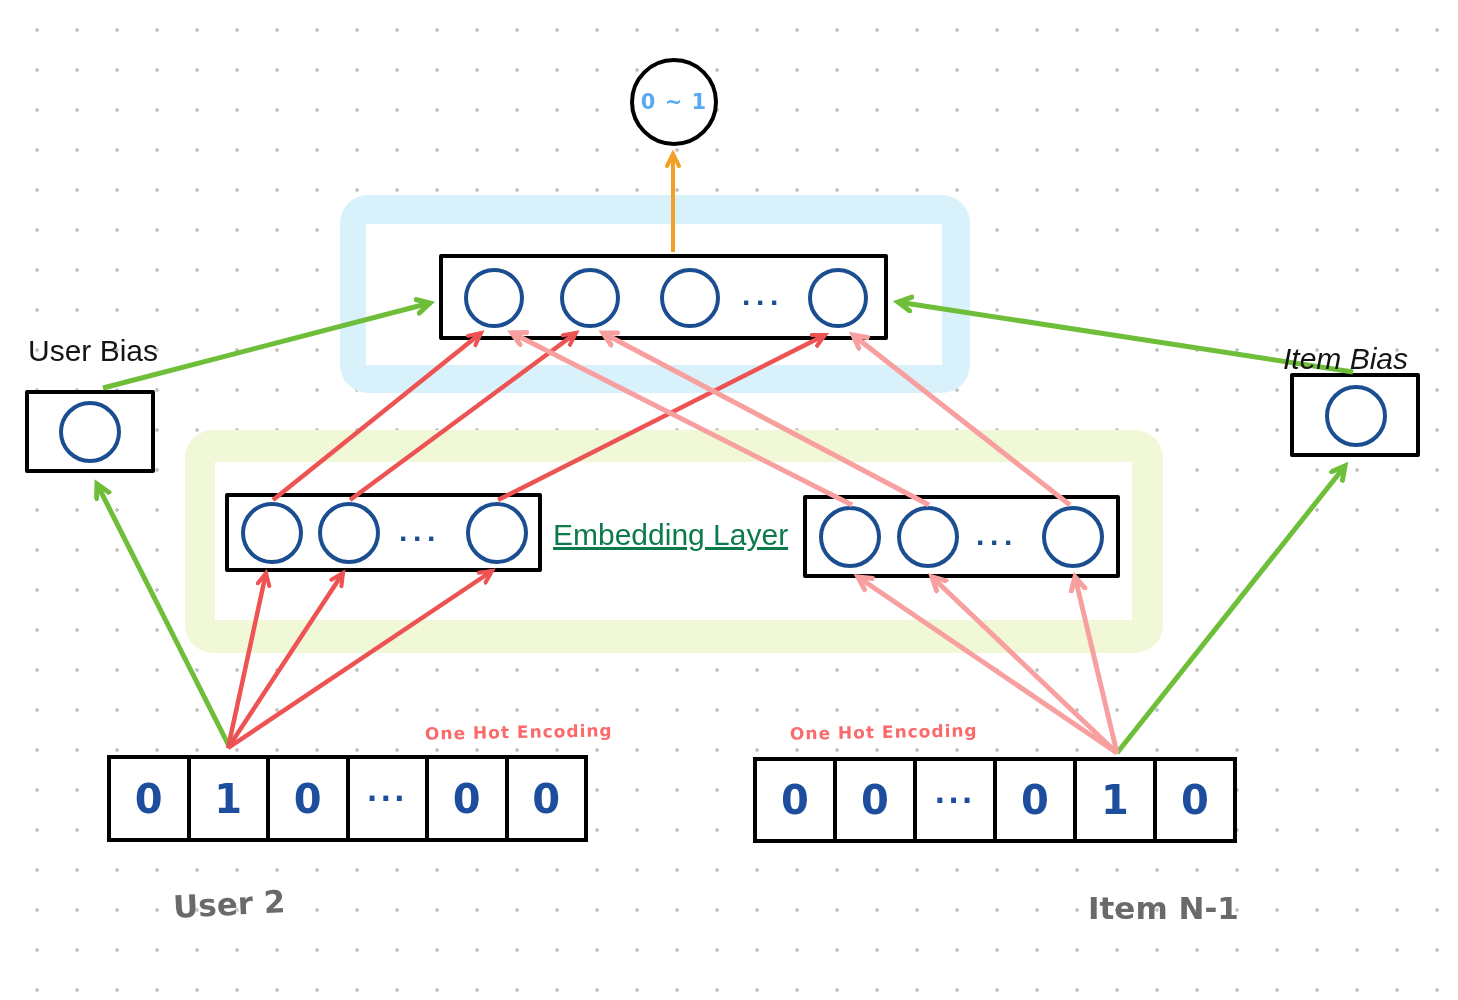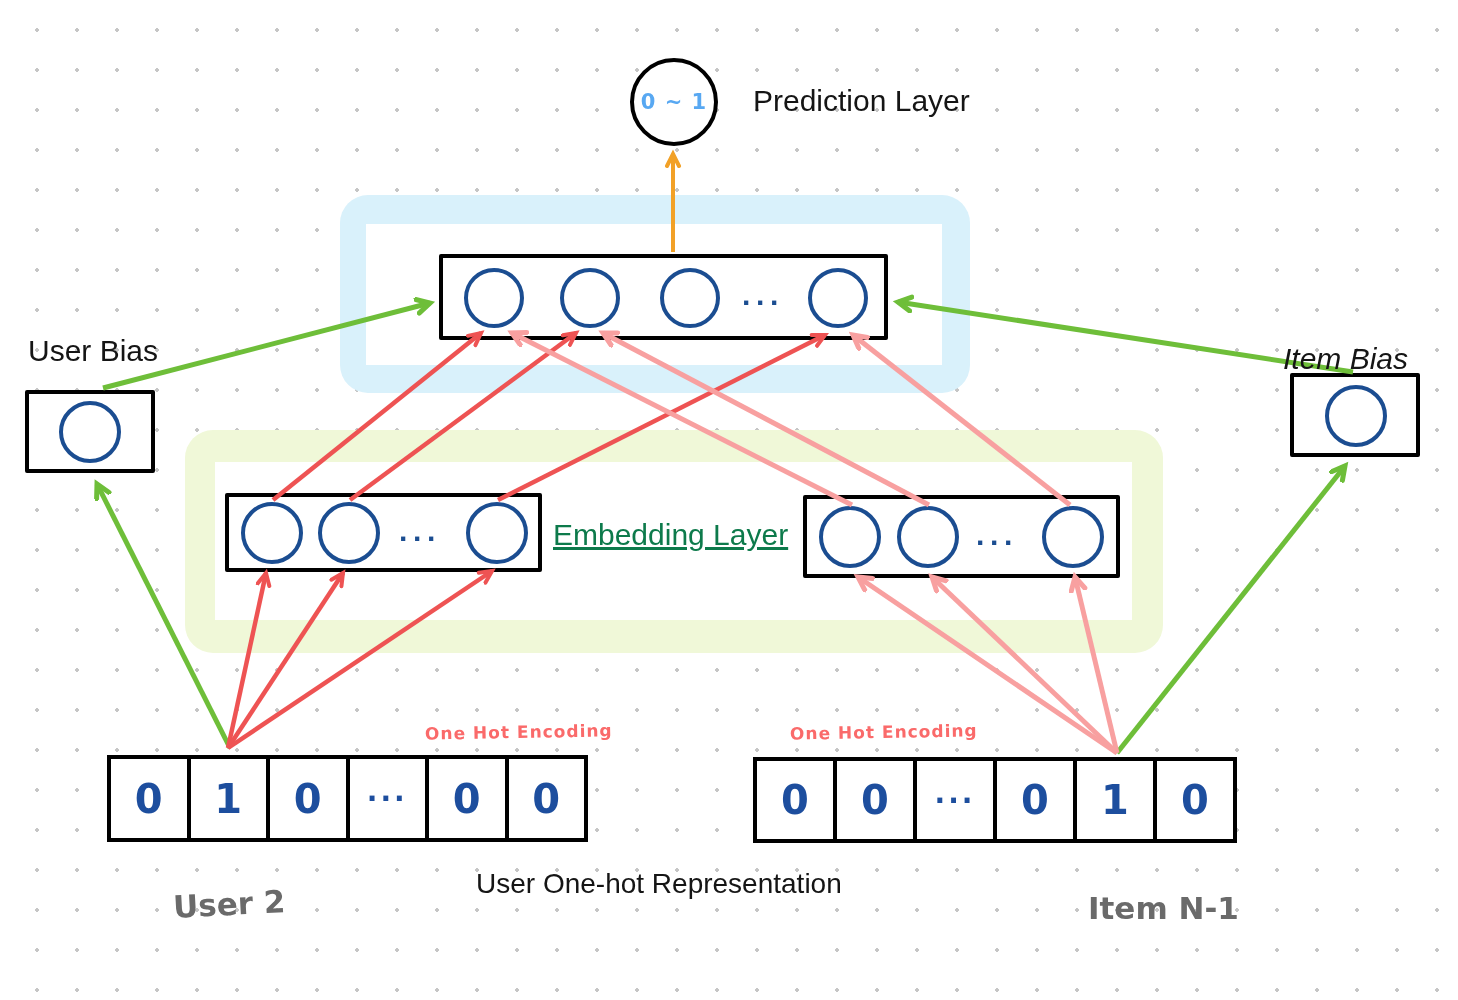--- a/index.html
+++ b/index.html
@@ -43,21 +43,20 @@
 <div id="stage">
   <div id="grid"></div>
 
   <div class="bgblock" style="left:340px;top:195px;width:630px;height:198px;background:#d9f1fb;"></div>
   <div class="whiteinner" style="left:366px;top:224px;width:576px;height:141px;"></div>
   <div class="bgblock" style="left:185px;top:430px;width:978px;height:223px;background:#f0f8d8;"></div>
   <div class="whiteinner" style="left:215px;top:462px;width:917px;height:158px;"></div>
 
   <div class="abs" style="left:630px;top:58px;width:88px;height:88px;border:4px solid #000;border-radius:50%;background:#fff;z-index:2;"></div>
   <div class="abs outrange hand" style="left:630px;top:58px;width:88px;height:88px;">0 ~ 1</div>
-  <div class="lbl lbl-black" style="left:753px;top:84px;">Prediction Layer</div>
 
   <div class="blackbox" style="left:439px;top:254px;width:449px;height:86px;"></div>
   <div class="node" style="left:464px;top:268px;width:60px;height:60px;"></div>
   <div class="node" style="left:560px;top:268px;width:60px;height:60px;"></div>
   <div class="node" style="left:660px;top:268px;width:60px;height:60px;"></div>
   <div class="nodedots" style="left:742px;top:288px;">···</div>
   <div class="node" style="left:808px;top:268px;width:60px;height:60px;"></div>
 
   <div class="lbl lbl-black" style="left:28px;top:334px;">User Bias</div>
   <div class="blackbox" style="left:25px;top:390px;width:130px;height:83px;"></div>
@@ -95,21 +94,20 @@
 
   <div class="vector hand" style="left:753px;top:757px;width:484px;height:86px;">
     <div class="vcell">0</div>
     <div class="vcell">0</div>
     <div class="vcell dots">···</div>
     <div class="vcell">0</div>
     <div class="vcell">1</div>
     <div class="vcell">0</div>
   </div>
 
-  <div class="lbl lbl-caption" style="left:476px;top:868px;">User One-hot Representation</div>
   <div class="lbl lbl-gray hand" style="left:173px;top:886px;transform:rotate(-3deg);">User 2</div>
   <div class="lbl lbl-gray hand" style="left:1088px;top:890px;">Item N-1</div>
 
   <svg id="arrows" width="1458" height="1000" viewBox="0 0 1458 1000">
     <defs>
       <marker id="ah-orange" markerUnits="userSpaceOnUse" markerWidth="20" markerHeight="20" refX="14" refY="8" orient="auto">
         <path d="M2,2 L14,8 L2,14" fill="none" stroke="#f2a127" stroke-width="4" stroke-linecap="round"></path>
       </marker>
       <marker id="ah-green" markerUnits="userSpaceOnUse" markerWidth="22" markerHeight="22" refX="15" refY="9" orient="auto">
         <path d="M2,2 L15,9 L2,16" fill="none" stroke="#6ebe39" stroke-width="5" stroke-linecap="round"></path>

